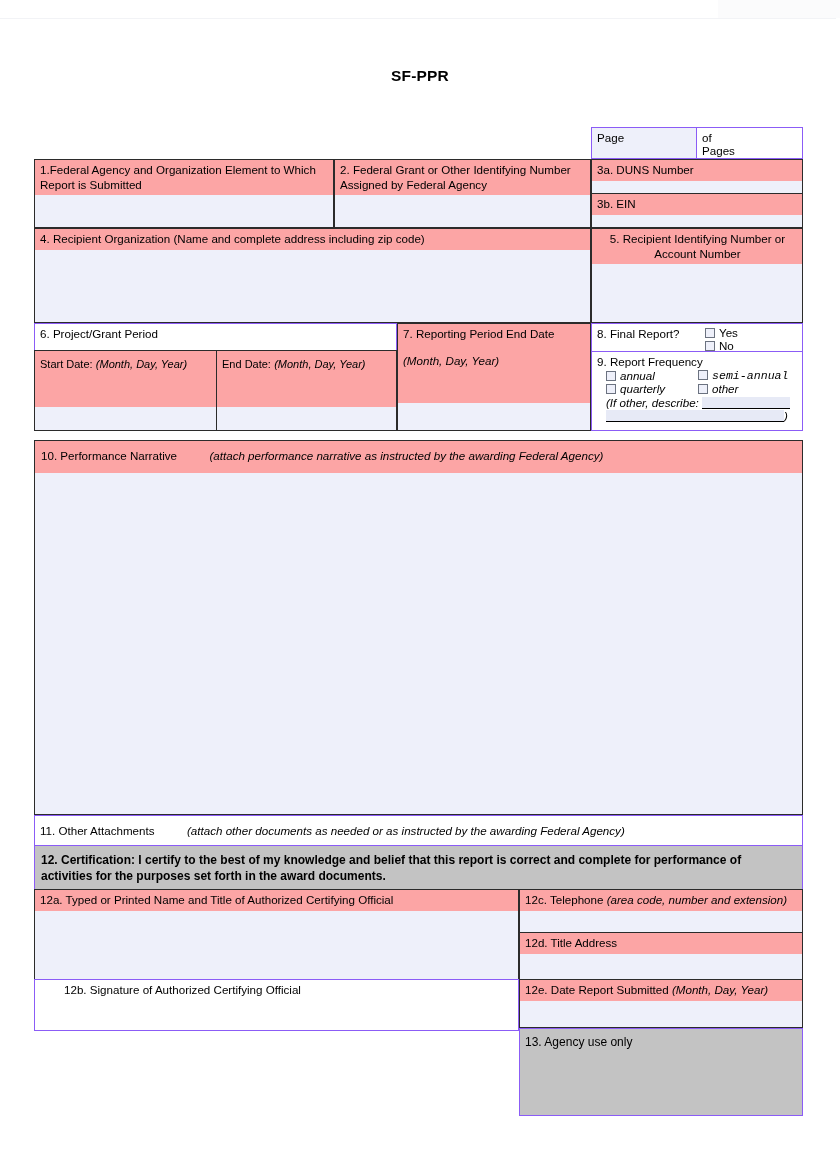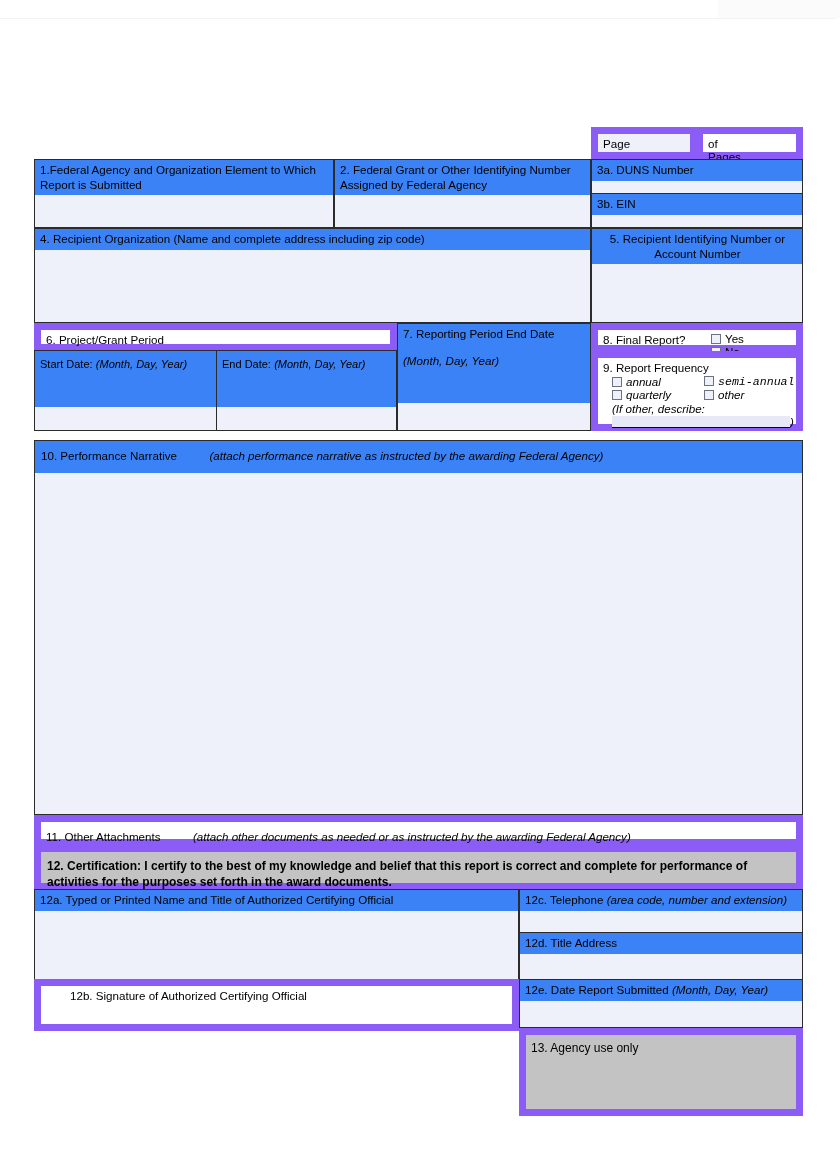--- a/index.html
+++ b/index.html
@@ -54,21 +54,21 @@
     font-weight: bold;
     letter-spacing: 0.2px;
     line-height: 20px;
     margin-top: 2px;
   }
 
   
   .box {
     position: absolute;
     box-sizing: border-box;
-    border: 7px solid #8b5cf6;
+    border: 1px solid #8b5cf6;
     background: #ffffff;
   }
   .gray {
     background: #c3c3c3;
   }
   .lbl {
     font-size: 11.6px;
     line-height: 14px;
     padding: 3px 0 0 5px;
     display: block;
@@ -87,21 +87,21 @@
   
   .cell {
     position: absolute;
     box-sizing: border-box;
     border: 1px solid #2b2b2b;
     background: #eef0fa;
     overflow: hidden;
   }
   .cell > .head {
     display: block;
-    background: #3b82f6;
+    background: #fca5a5;
     font-size: 11.6px;
     line-height: 14.5px;
     padding: 3px 4px 3px 5px;
   }
 
   
   .cbx {
     display: inline-block;
     width: 10px;
     height: 10px;
@@ -121,20 +121,21 @@
 </style>
 </head>
 <body>
 
 <div class="page">
 
   <div class="topline"></div>
   <div class="topline2"></div>
 
   <div class="title-block">
+    <div class="title-line2">SF-PPR</div>
   </div>
 
   <div class="box" style="left:591px; top:127px; width:106px; height:32px; background:#eef0fa;">
     <span class="lbl">Page</span>
   </div>
   <div class="box" style="left:696px; top:127px; width:107px; height:32px; background:#ffffff;">
     <span class="lbl" style="line-height:13px;">of</span>
     <span class="lbl" style="line-height:13px;padding-top:0;">Pages</span>
   </div>
 

